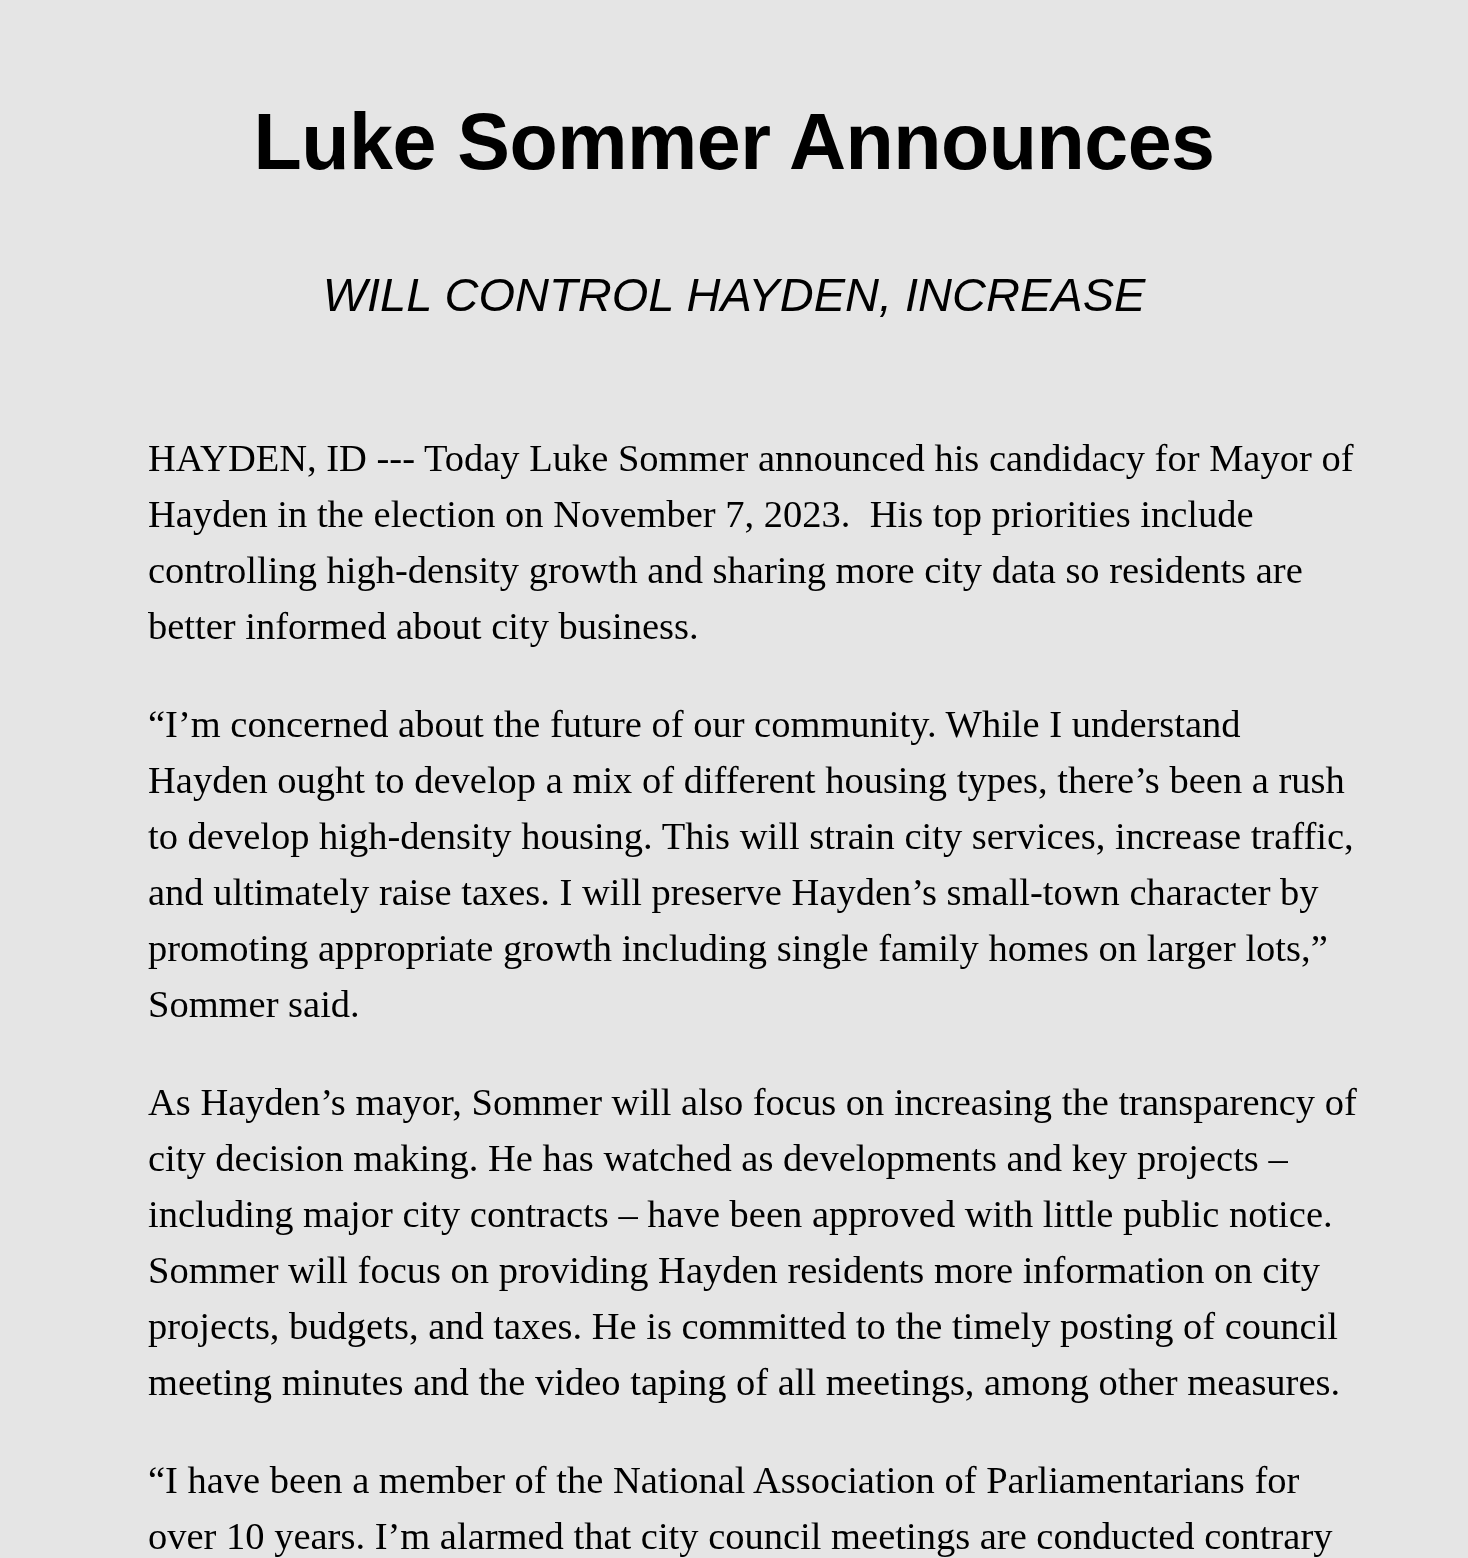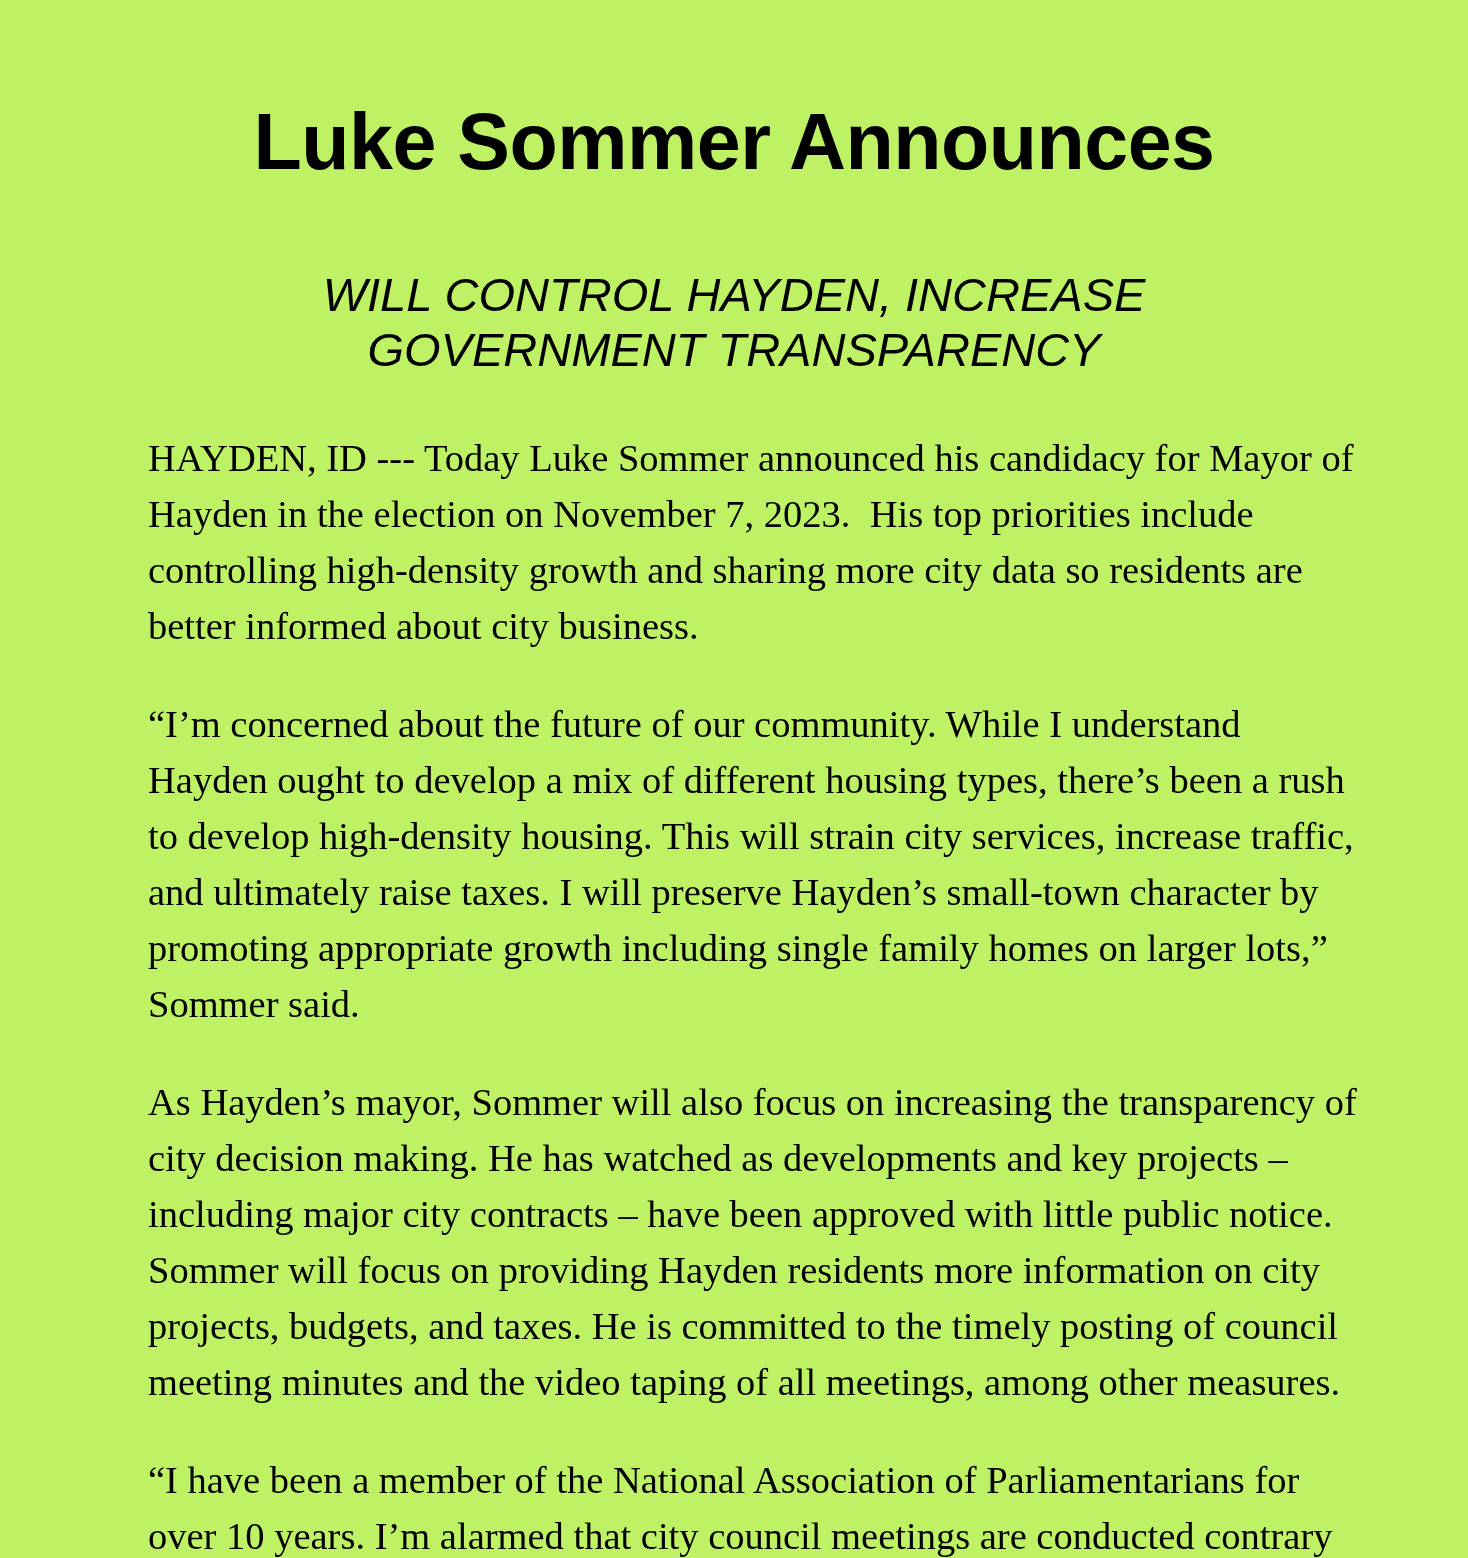--- a/index.html
+++ b/index.html
@@ -13,21 +13,21 @@
     height: 1558px;
     overflow: hidden;
     font-family: "Liberation Sans", sans-serif;
     color: #000000;
     -webkit-font-smoothing: antialiased;
   }
   .page {
     position: relative;
     width: 1468px;
     height: 1558px;
-    background: #bef264;
+    background: #e5e5e5;
     box-sizing: border-box;
   }
 
   
   .headline {
     position: absolute;
     top: 42px;
     left: 70px;
     width: 1328px;
     text-align: center;
@@ -89,21 +89,20 @@
 <body>
 
 <div class="page">
 
   <h1 class="headline">
     <span class="hl-line">Luke Sommer Announces</span>
   </h1>
 
   <h2 class="subtitle">
     <span class="sub-line">WILL CONTROL HAYDEN, INCREASE</span>
-    <span class="sub-line">GOVERNMENT TRANSPARENCY</span>
   </h2>
 
   <div class="body-block">
     <p>HAYDEN, ID --- Today Luke Sommer announced his candidacy for Mayor of Hayden in the election on November 7, 2023.  His top priorities include controlling high-density growth and sharing more city data so residents are better informed about city business.</p>
     <p>“I’m concerned about the future of our community. While I understand Hayden ought to develop a mix of different housing types, there’s been a rush to develop high-density housing. This will strain city services, increase traffic, and ultimately raise taxes. I will preserve Hayden’s small-town character by promoting appropriate growth including single family homes on larger lots,” Sommer said.</p>
     <p>As Hayden’s mayor, Sommer will also focus on increasing the transparency of city decision making. He has watched as developments and key projects – including major city contracts – have been approved with little public notice. Sommer will focus on providing Hayden residents more information on city projects, budgets, and taxes. He is committed to the timely posting of council meeting minutes and the video taping of all meetings, among other measures.</p>
     <p>“I have been a member of the National Association of Parliamentarians for over 10 years. I’m alarmed that city council meetings are conducted contrary to normal meeting rules, and that so much information is withheld from Hayden residents. When I’m mayor that will change,” Sommer said.</p>
   </div>
 
 </div>

